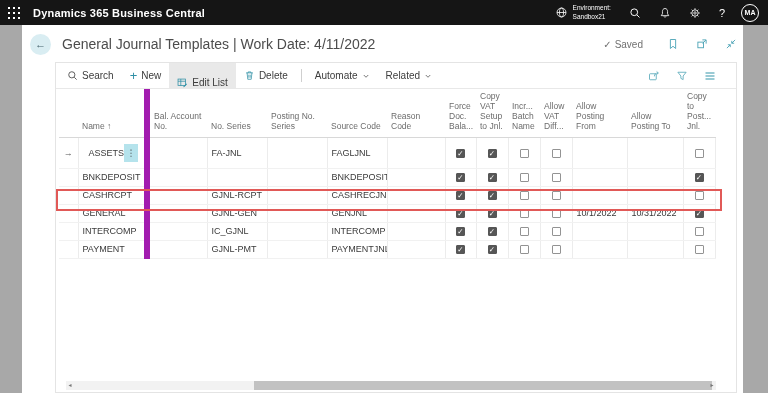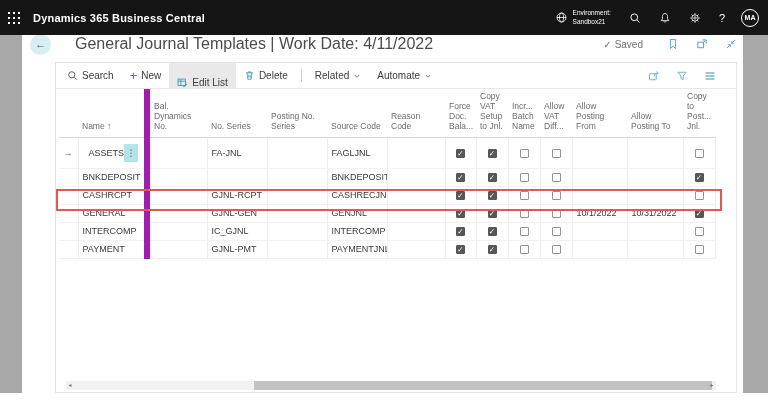--- a/index.html
+++ b/index.html
@@ -1,20 +1,20 @@
 <!DOCTYPE html>
 <html><head>
 <meta charset="utf-8">
 <style>
   * { margin:0; padding:0; box-sizing:border-box; }
   body { font-family:"Liberation Sans", sans-serif; background:#fff; }
   .screen { position:relative; width:768px; height:409px; background:#fff; overflow:hidden; }
 
   
-  .topbar { position:absolute; left:0; top:0; width:768px; height:35px; background:#151515; color:#fff;
+  .topbar { position:absolute; left:0; top:0; width:768px; height:25px; background:#151515; color:#fff;
             display:flex; align-items:center; z-index:10; }
   .waffle { margin-left:8px; display:flex; cursor:pointer; }
   .waffle svg { width:12px; height:12px; }
   .app-title { margin-left:13px; font-size:11px; font-weight:700; letter-spacing:.2px; cursor:pointer; }
   .tb-spacer { flex:1; }
   .env { display:flex; align-items:center; gap:5px; margin-right:18px; cursor:pointer; }
   .env svg { width:13px; height:13px; }
   .env-text { display:flex; flex-direction:column; font-size:6.5px; line-height:1.3; }
   .tbicon { margin-right:18px; display:flex; cursor:pointer; }
   .tbicon svg { width:12px; height:12px; }
@@ -25,21 +25,21 @@
   
   .strip { position:absolute; top:25px; height:368px; background:#a8a8a8; }
   .strip.left { left:0; width:22px; }
   .strip.right { right:0; width:25px; }
 
   
   .page-header { position:absolute; left:30px; top:31px; width:707px; height:26px;
                  display:flex; align-items:center; background:#fff; }
   .back-btn { width:21px; height:21px; border-radius:50%; background:#d9edf2; color:#44626b;
               display:flex; align-items:center; justify-content:center; font-size:11px; cursor:pointer; flex:0 0 auto; }
-  .page-title { margin-left:24px; font-size:16px; color:#4c4c4c; white-space:nowrap; }
+  .page-title { margin-left:11px; font-size:14px; color:#4c4c4c; white-space:nowrap; }
   .ph-spacer { flex:1; }
   .saved { font-size:10px; color:#707070; display:flex; align-items:center; gap:3px; margin-right:24px; }
   .ph-icons { display:flex; align-items:center; gap:17px; }
   .ph-icons .phicon { display:flex; cursor:pointer; color:#4aa3b5; }
   .ph-icons svg { width:12px; height:12px; }
 
   
   .card { position:absolute; left:55px; top:62px; width:682px; height:331px; background:#fff;
           border:1px solid #e4e4e4; }
 
@@ -221,27 +221,27 @@
             <line x1="3" y1="4.2" x2="13" y2="4.2"></line>
             <path d="M6 4.2 V2.8 h4 v1.4"></path>
             <path d="M4.5 4.2 L5.5 13.5 h5 L11.5 4.2"></path>
             <line x1="7" y1="6.8" x2="7" y2="11.2"></line>
             <line x1="9" y1="6.8" x2="9" y2="11.2"></line>
           </svg>
         <span>Delete</span>
       </span>
       <span class="tb-sep"></span>
       <span class="tb-item">
-        <span>Related</span>
+        <span>Automate</span>
         <svg class="chev" viewBox="0 0 16 16" fill="none" stroke="currentColor" stroke-width="1.6">
             <path d="M3.5 6 L8 10.5 L12.5 6"></path>
           </svg>
       </span>
       <span class="tb-item">
-        <span>Automate</span>
+        <span>Related</span>
         <svg class="chev" viewBox="0 0 16 16" fill="none" stroke="currentColor" stroke-width="1.6">
             <path d="M3.5 6 L8 10.5 L12.5 6"></path>
           </svg>
       </span>
       <span class="tb-right">
         <span class="tricon">
           <svg viewBox="0 0 16 16" fill="none" stroke="currentColor" stroke-width="1.1">
               <rect x="2" y="5" width="9" height="8" rx="1"></rect>
               <path d="M8.5 8.5 C8.5 5.5 10.5 4 13.5 4"></path>
               <path d="M11.5 2 L13.8 4 L11.5 6"></path>
@@ -276,21 +276,21 @@
           <col style="width: 32px;">
           <col style="width: 32px;">
           <col style="width: 55px;">
           <col style="width: 56px;">
           <col style="width: 32px;">
         </colgroup>
         <thead>
           <tr>
             <th class="ind"></th>
             <th class="freeze">Name ↑</th>
-            <th>Bal. Dynamics No.</th>
+            <th>Bal. Account No.</th>
             <th>No. Series</th>
             <th>Posting No. Series</th>
             <th>Source Code</th>
             <th>Reason Code</th>
             <th>Force Doc. Bala...</th>
             <th>Copy VAT Setup to Jnl.</th>
             <th>Incr... Batch Name</th>
             <th>Allow VAT Diff...</th>
             <th>Allow Posting From</th>
             <th>Allow Posting To</th>

